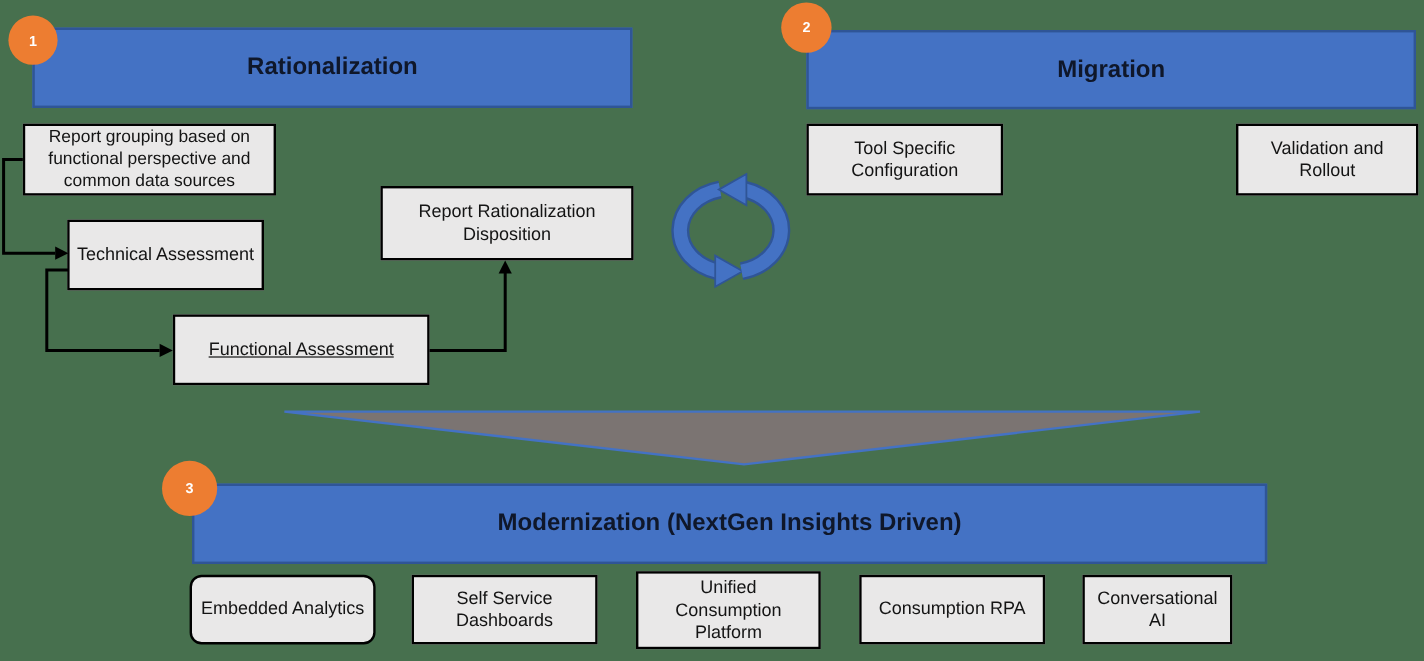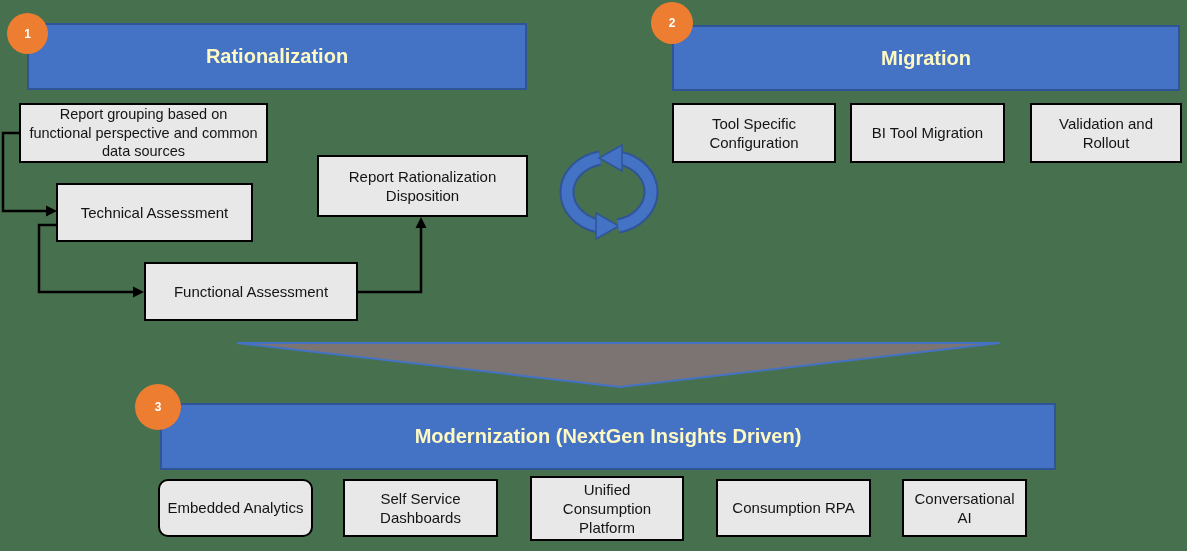--- a/index.html
+++ b/index.html
@@ -12,21 +12,21 @@
     width:1187px;height:551px;
     background:#47704E;
     overflow:hidden;
   }
   .banner{
     position:absolute;
     background:#4472C4;
     border:2px solid #2F5597;
     box-sizing:border-box;
     display:flex;align-items:center;justify-content:center;
-    color:#fef9c3;font-weight:bold;font-size:20px;
+    color:#0f172a;font-weight:bold;font-size:20px;
   }
   .badge{
     position:absolute;
     background:#ED7D31;
     border-radius:50%;
     display:flex;align-items:center;justify-content:center;
     color:#ffffff;font-weight:bold;font-size:12px;
     z-index:5;
   }
   .gbox{
@@ -38,23 +38,23 @@
     text-align:center;
     color:#141414;font-size:15px;line-height:1.28;
     padding:2px 6px;
   }
   .gbox.small-text{font-size:14.5px;}
   svg.overlay{position:absolute;left:0;top:0;z-index:1;}
 
   
   #banner-rationalization{left:27px;top:23px;width:500px;height:67px;}
   #badge-1{left:7px;top:13px;width:41px;height:41px;}
-  #box-report-grouping{left:19px;top:103px;width:249px;height:60px;}
-  #box-technical-assessment{left:56px;top:183px;width:197px;height:59px;}
-  #box-functional-assessment{left:144px;top:262px;width:214px;height:59px;}
+  #box-report-grouping{left:19px;top:103px;width:211px;height:60px;}
+  #box-technical-assessment{left:56px;top:183px;width:164px;height:59px;}
+  #box-functional-assessment{left:144px;top:262px;width:214px;height:59px;text-decoration:underline;}
   #box-rationalization-disposition{left:317px;top:155px;width:211px;height:62px;}
 
   
   #banner-migration{left:672px;top:25px;width:508px;height:66px;}
   #badge-2{left:651px;top:2px;width:42px;height:42px;}
   #box-tool-specific{left:672px;top:103px;width:164px;height:60px;}
   #box-bi-tool{left:850px;top:103px;width:155px;height:60px;}
   #box-validation{left:1030px;top:103px;width:152px;height:60px;}
 
   
@@ -122,23 +122,20 @@
   <div class="banner" id="banner-migration">
     <span>Migration</span>
   </div>
   <div class="badge" id="badge-2">
     <span>2</span>
   </div>
 
   <div class="gbox" id="box-tool-specific">
     <span>Tool Specific Configuration</span>
   </div>
-  <div class="gbox" id="box-bi-tool">
-    <span>BI Tool Migration</span>
-  </div>
   <div class="gbox" id="box-validation">
     <span>Validation and Rollout</span>
   </div>
 
   <div class="banner" id="banner-modernization">
     <span>Modernization (NextGen Insights Driven)</span>
   </div>
   <div class="badge" id="badge-3">
     <span>3</span>
   </div>

